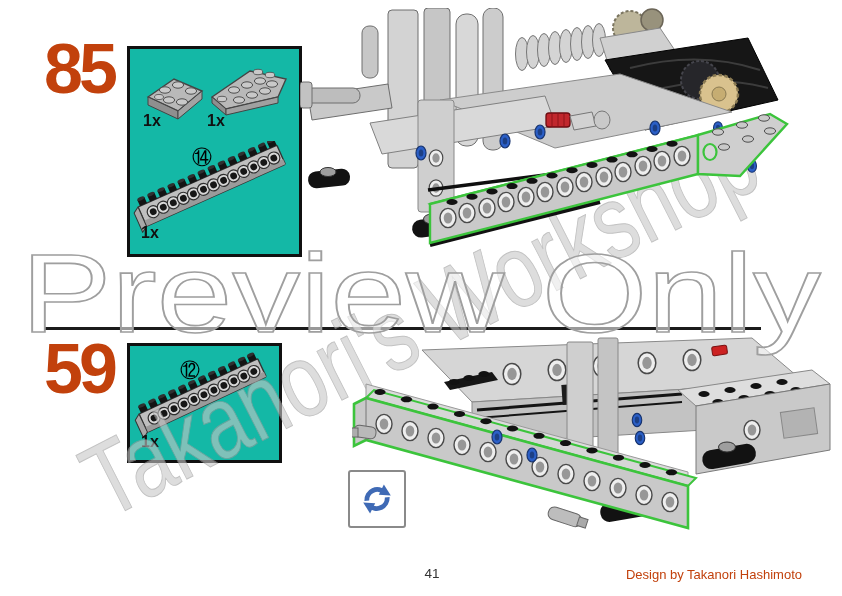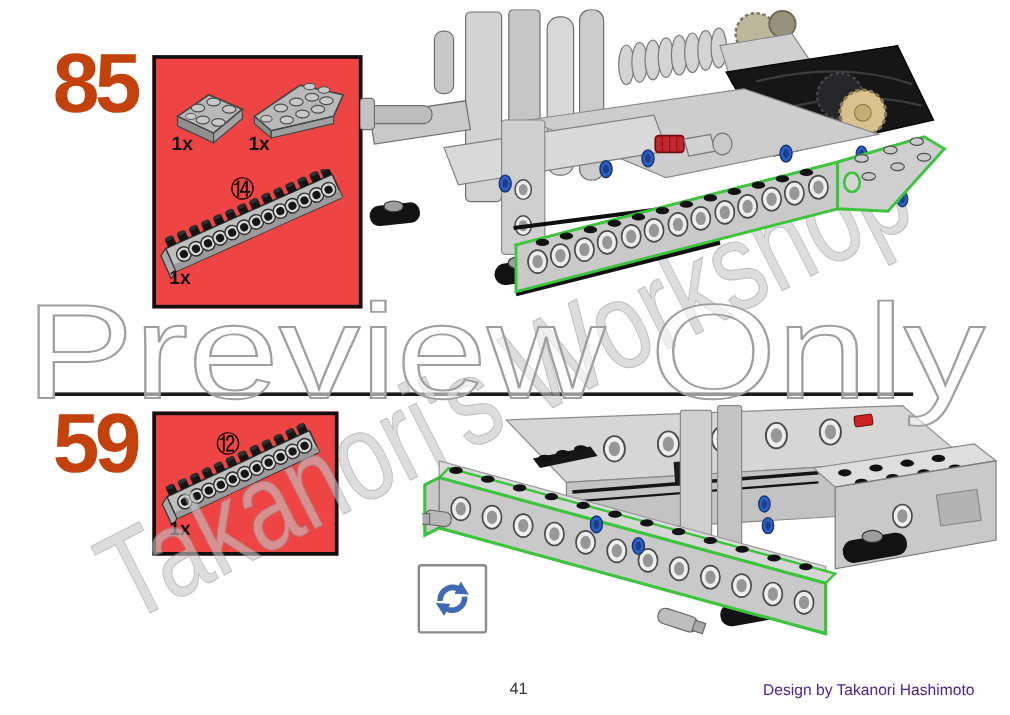--- a/index.html
+++ b/index.html
@@ -2,35 +2,35 @@
 <html><head>
 <meta charset="utf-8">
 <style>
   html,body{margin:0;padding:0;}
   body{width:842px;height:596px;background:#ffffff;position:relative;overflow:hidden;
        font-family:"Liberation Sans",sans-serif;}
   .abs{position:absolute;}
   .step-num{font-size:70px;font-weight:bold;letter-spacing:-4px;color:#c2410c;line-height:1;z-index:1;}
   #num85{left:44px;top:34px;}
   #num86{left:44px;top:334px;}
-  .parts-box{background:#ef4444;border:3px solid #101010;z-index:1;}
+  .parts-box{background:#14b8a6;border:3px solid #101010;z-index:1;}
   #box85{left:127px;top:46px;width:169px;height:205px;}
   #box86{left:127px;top:343px;width:149px;height:114px;}
   .qty{font-size:16px;font-weight:bold;color:#111;line-height:1;}
   .callout-num{font-size:20px;color:#000;font-family:"DejaVu Sans","Liberation Sans",sans-serif;line-height:1;}
   #divider{left:45px;top:327px;width:716px;height:3px;background:#1b1b1b;z-index:1;}
   .model{z-index:3;}
   #model85{left:300px;top:8px;}
   #model86{left:352px;top:332px;}
   #rotate-box{left:348px;top:470px;width:54px;height:54px;border:2.5px solid #8a8a8a;
               border-radius:3px;background:#fff;z-index:3;display:flex;align-items:center;justify-content:center;}
   #wm-diagonal{left:0;top:0;z-index:2;pointer-events:none;}
   #wm-preview{left:0;top:228px;z-index:4;pointer-events:none;}
   #page-num{left:404px;top:566px;width:56px;text-align:center;font-size:13.5px;color:#333;z-index:5;}
-  #credit{right:30px;top:567px;font-size:13px;color:#4c1d95;z-index:5;}
+  #credit{right:40px;top:567px;font-size:13px;color:#c2410c;z-index:5;}
 </style>
 </head>
 <body>
 
 <svg width="0" height="0" style="position:absolute" aria-hidden="true">
   <defs>
     <g id="holeRing">
         <ellipse rx="8" ry="9.6" fill="#eeeeee" stroke="#4a4a4a" stroke-width="1.4"></ellipse>
         <ellipse rx="4.3" ry="5.6" fill="#979797"></ellipse>
       </g>

